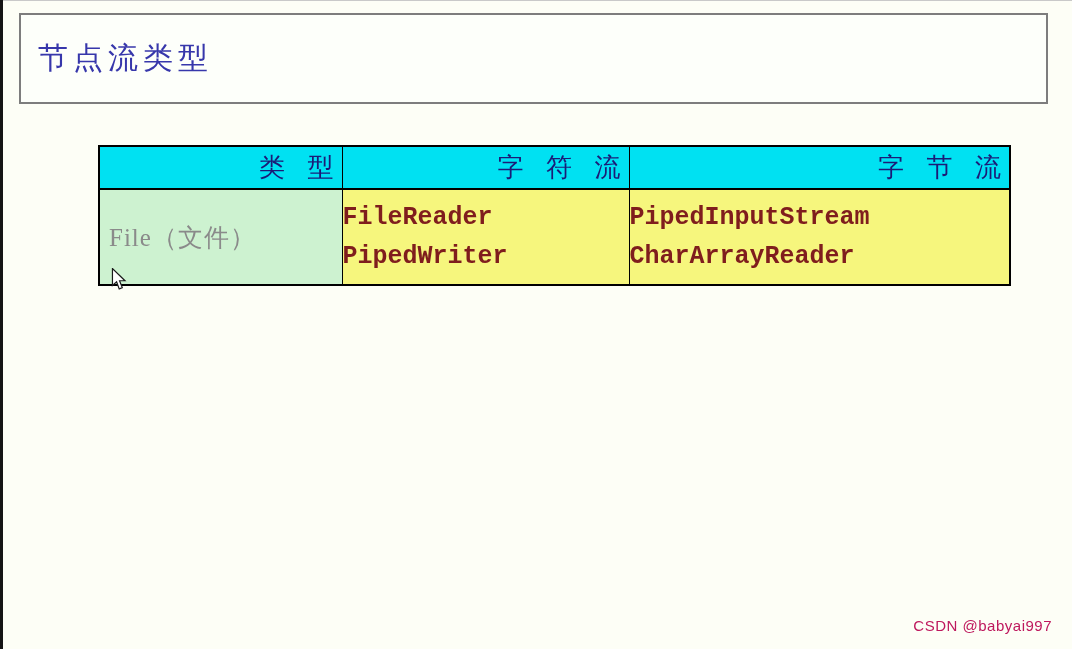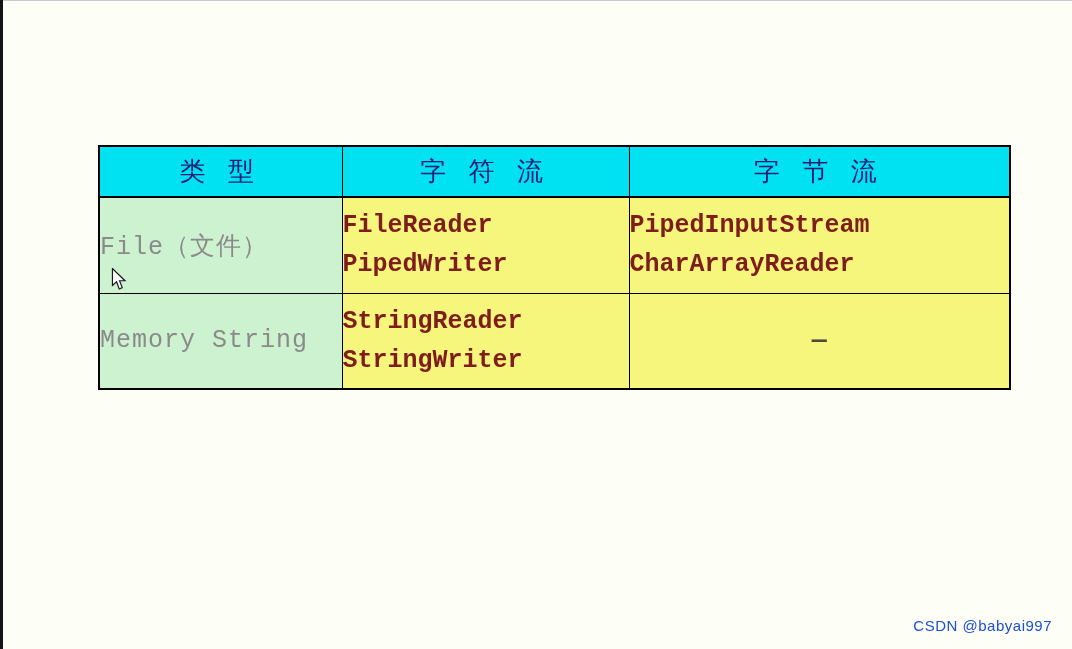--- a/index.html
+++ b/index.html
@@ -40,37 +40,37 @@
     width:911px;
     border-collapse:collapse;
     border:2px solid #000;
     table-layout:fixed;
   }
   .stream-table th, .stream-table td {
     border:1px solid #000;
     vertical-align:middle;
   }
   .stream-table th {
-    height:51px;
+    height:43px;
     background:#00e1f2;
     color:#1b1b77;
     font-size:26px;
     font-weight:normal;
     letter-spacing:8px;
-    text-align:center;
+    text-align:right;
     border-bottom:2px solid #000;
     font-family:"Liberation Serif","DejaVu Serif",serif;
   }
   .stream-table td { height:96px; }
   td.type-cell {
     background:#cdf2d0;
     color:#8a8a8a;
-    font-family:Liberation Mono, monospace;
+    font-family:Liberation Serif, serif;
     font-size:25px;
-    padding-left:0;
+    padding-left:9px;
     letter-spacing:1px;
   }
   td.code-cell {
     background:#f6f67d;
     color:#7f1d1d;
     font-family:"Liberation Mono","DejaVu Sans Mono",monospace;
     font-weight:bold;
     font-size:25px;
   }
   .code-line { line-height:39px; white-space:nowrap; }
@@ -81,31 +81,34 @@
     color:#4a4a40;
   }
   .cursor {
     position:absolute; left:111px; top:268px;
     width:16px; height:24px;
   }
   .watermark {
     position:absolute; top:617px; right:20px;
     font-family:"Liberation Sans","DejaVu Sans",sans-serif;
     font-size:15px;
-    color:#1d4ed8;
+    color:#be185d;
     letter-spacing:0.5px;
   }
 </style>
 </head>
 <body>
 
 <div class="page">
   <div class="top-line"></div>
   <div class="left-strip"></div>
 
+  <div class="title-box">
+    <span class="title-text">节点流类型</span>
+  </div>
 
   <table class="stream-table">
     <colgroup>
       <col style="width:243px">
       <col style="width:287px">
       <col style="width:381px">
     </colgroup>
     <thead>
       <tr>
         <th>类 型</th>
@@ -120,32 +123,20 @@
         </td>
         <td class="code-cell">
           <div class="code-line">FileReader</div>
           <div class="code-line">PipedWriter</div>
         </td>
         <td class="code-cell">
           <div class="code-line">PipedInputStream</div>
           <div class="code-line">CharArrayReader</div>
         </td>
       </tr>
-      <tr>
-        <td class="type-cell">
-          <div>Memory String</div>
-        </td>
-        <td class="code-cell">
-          <div class="code-line">StringReader</div>
-          <div class="code-line">StringWriter</div>
-        </td>
-        <td class="code-cell dash-cell">
-          <div class="code-line">—</div>
-        </td>
-      </tr>
     </tbody>
   </table>
 
   <svg class="cursor" viewBox="0 0 14 22">
     <path d="M1,0.5 L1,16 L4.8,12.7 L7.2,19.2 L10,18 L7.5,11.7 L12.5,11.7 Z" fill="#ffffff" stroke="#1a1a1a" stroke-width="1.1" stroke-linejoin="miter"></path>
   </svg>
 
   <div class="watermark">CSDN @babyai997</div>
 </div>
 

